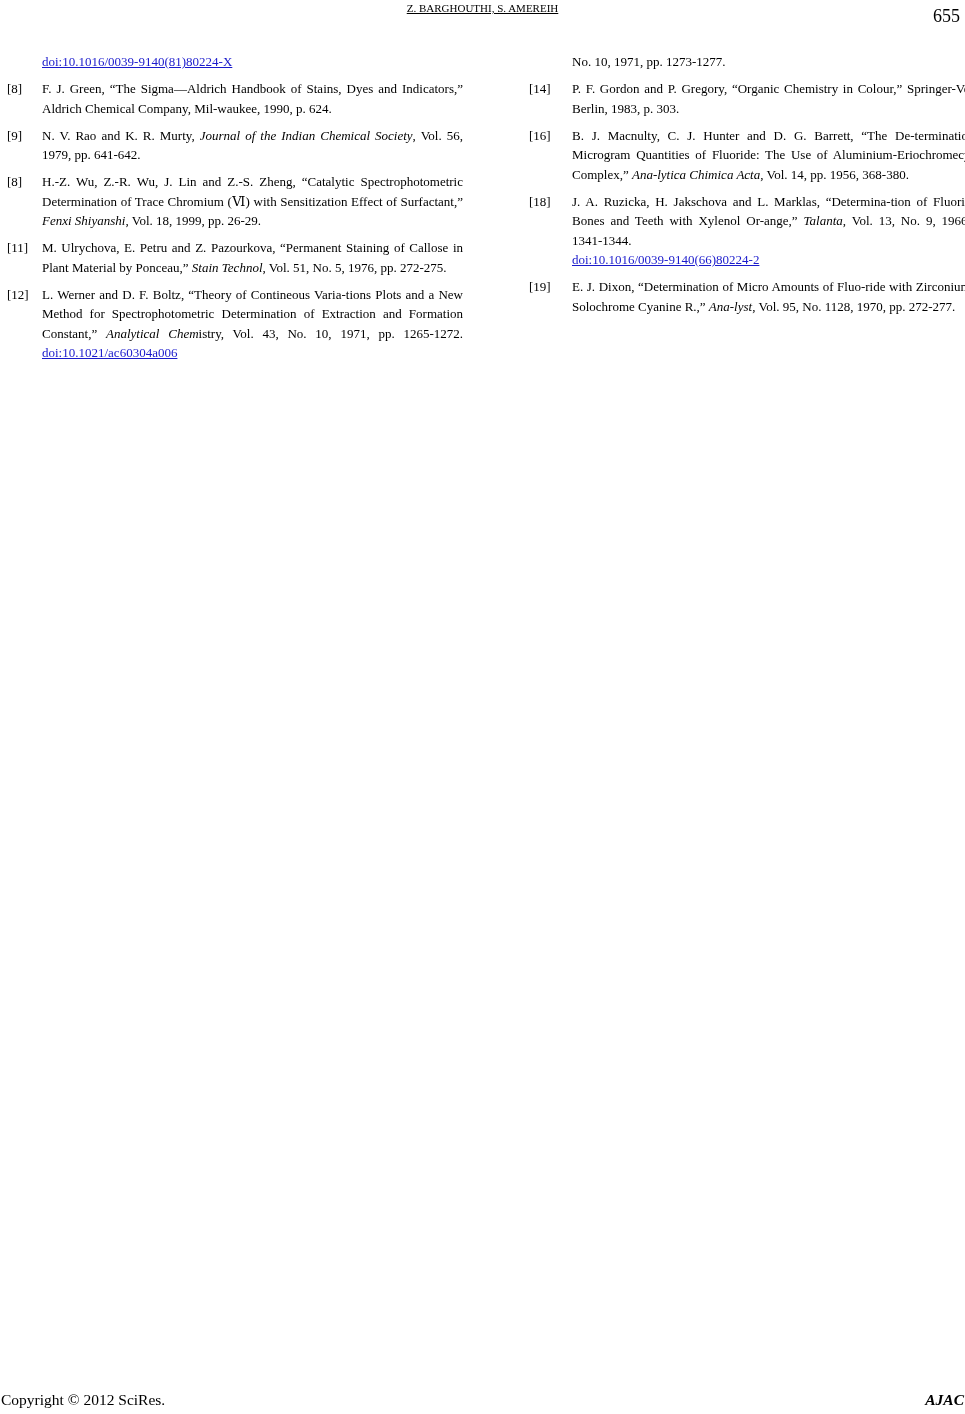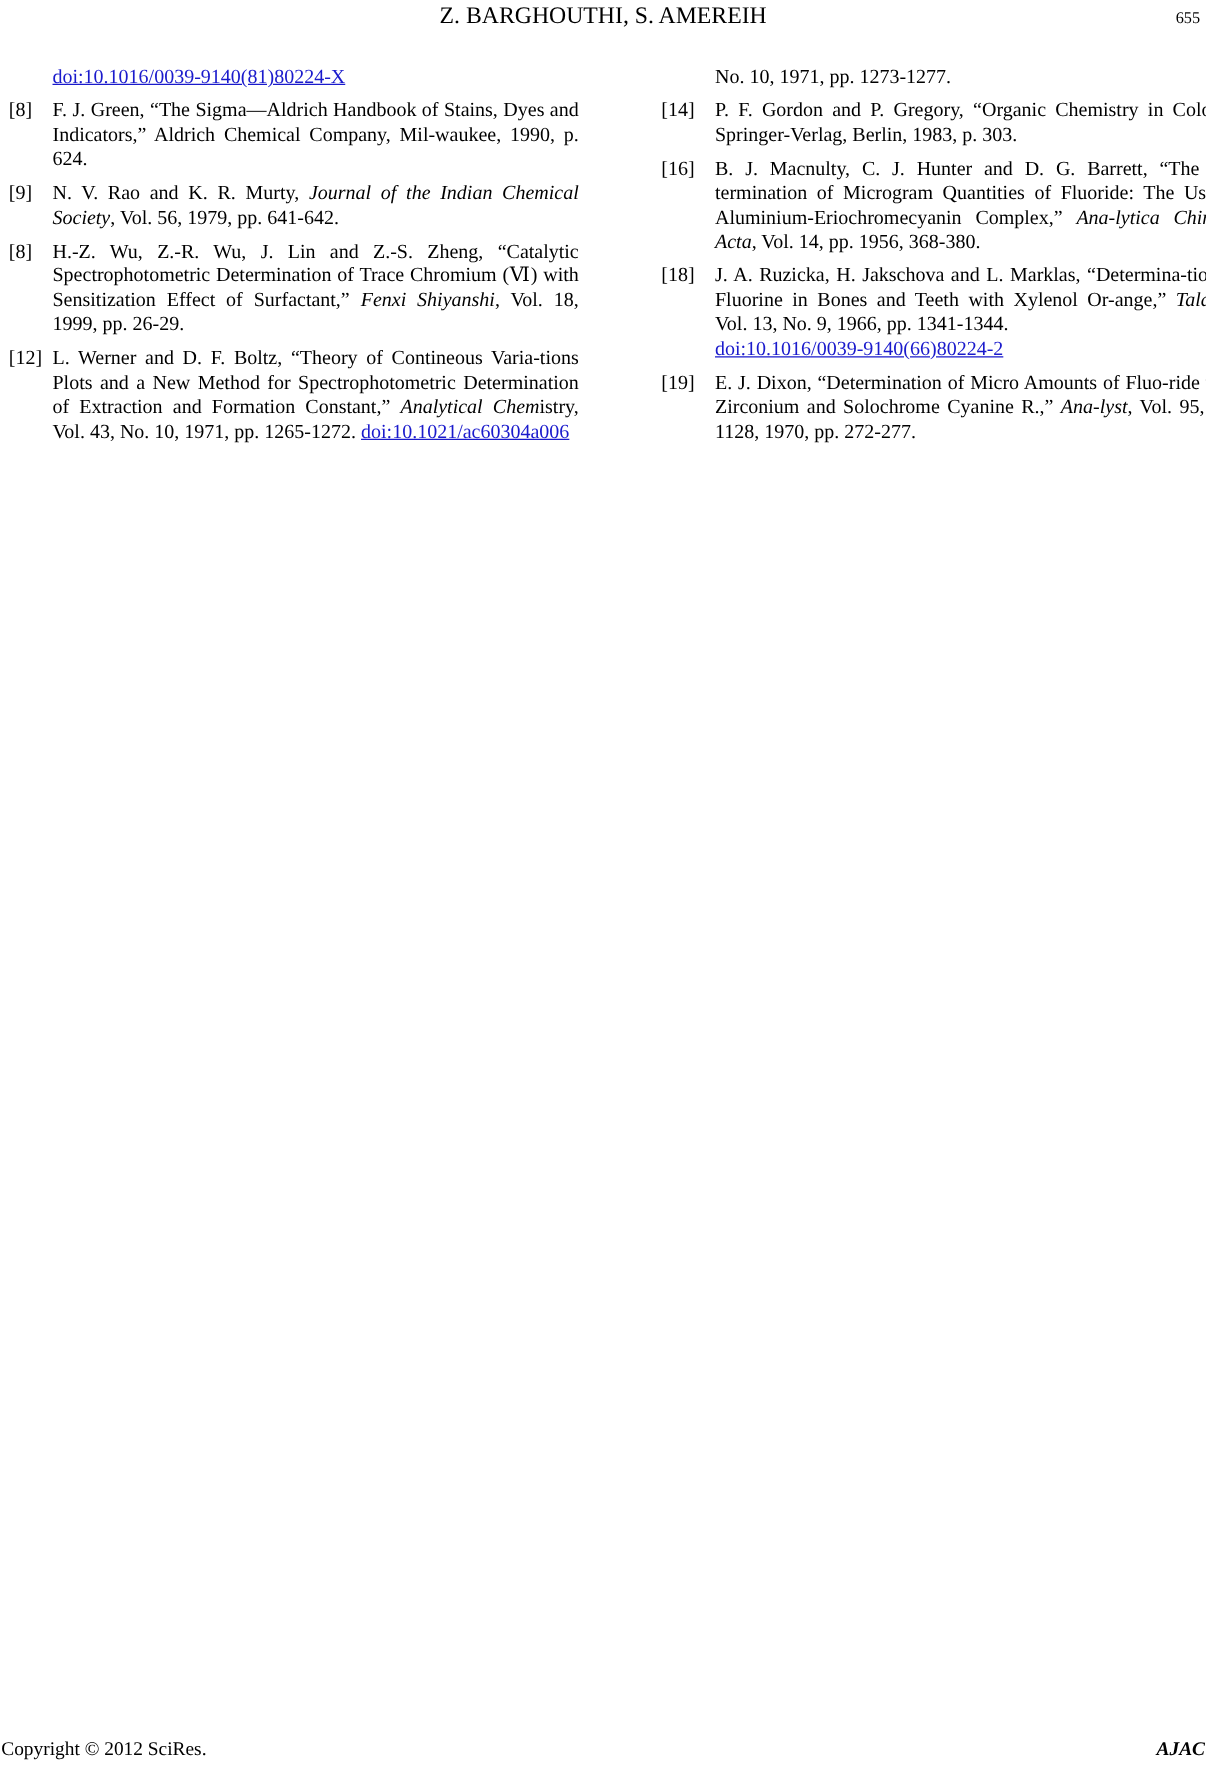--- a/index.html
+++ b/index.html
@@ -1,21 +1,21 @@
 <!DOCTYPE html>
 <html><head>
 <meta charset="utf-8">
 <style>
   html, body { margin:0; padding:0; background:#fff; }
   body { width:965px; height:1414px; position:relative; overflow:hidden;
          font-family:"Liberation Serif", "DejaVu Serif", serif; color:#000; }
   .header { position:absolute; top:2px; left:0; width:965px; height:22px; }
-  .header .title { position:absolute; left:0; width:965px; text-align:center; font-size:19px; top:0; letter-spacing:0; }
-  .header .pno { position:absolute; right:5px; top:4px; font-size:13px; }
-  .col { position:absolute; top:52px; width:421px; font-size:16px; line-height:19.5px; }
+  .header .title { position:absolute; left:0; width:965px; text-align:center; font-size:11px; top:0; letter-spacing:0;text-decoration:underline; }
+  .header .pno { position:absolute; right:5px; top:4px; font-size:18px; }
+  .col { position:absolute; top:52px; width:421px; font-size:13px; line-height:19.5px; }
   .col.left { left:42px; }
   .col.right { left:572px; width:421px; }
   .ref { position:relative; margin-bottom:7.5px; text-align:justify; }
   .ref .num { position:absolute; left:-35px; top:0; }
   .ref.cont { margin-bottom:7.5px; }
   .ref .txt { display:block; }
   .right .ref .num { left:-43px; }
   a.link { color:#1a1acc; text-decoration:underline; }
   i { font-style:italic; }
   .footer { position:absolute; top:1391px; left:0; width:965px; font-size:15.5px; }
@@ -43,20 +43,24 @@
   <div class="ref">
     <span class="num">[9]</span>
     <span class="txt"><span>N. V. Rao and K. R. Murty, </span><i>Journal of the Indian Chemical Society</i><span>, Vol. 56, 1979, pp. 641-642.</span></span>
   </div>
 
   <div class="ref">
     <span class="num">[8]</span>
     <span class="txt"><span>H.-Z. Wu, Z.-R. Wu, J. Lin and Z.-S. Zheng, “Catalytic Spectrophotometric Determination of Trace Chromium (Ⅵ) with Sensitization Effect of Surfactant,” </span><i>Fenxi Shiyanshi</i><span>, Vol. 18, 1999, pp. 26-29.</span></span>
   </div>
 
+  <div class="ref">
+    <span class="num">[11]</span>
+    <span class="txt"><span>M. Ulrychova, E. Petru and Z. Pazourkova, “Permanent Staining of Callose in Plant Material by Ponceau,” </span><i>Stain Technol</i><span>, Vol. 51, No. 5, 1976, pp. 272-275.</span></span>
+  </div>
 
   <div class="ref">
     <span class="num">[12]</span>
     <span class="txt"><span>L. Werner and D. F. Boltz, “Theory of Contineous Varia-tions Plots and a New Method for Spectrophotometric Determination of Extraction and Formation Constant,” </span><i>Analytical Chem</i><span>istry, Vol. 43, No. 10, 1971, pp. 1265-1272. </span><a class="link">doi:10.1021/ac60304a006</a></span>
   </div>
 
 </div>
 
 <div class="col right">
   <div class="ref cont">

